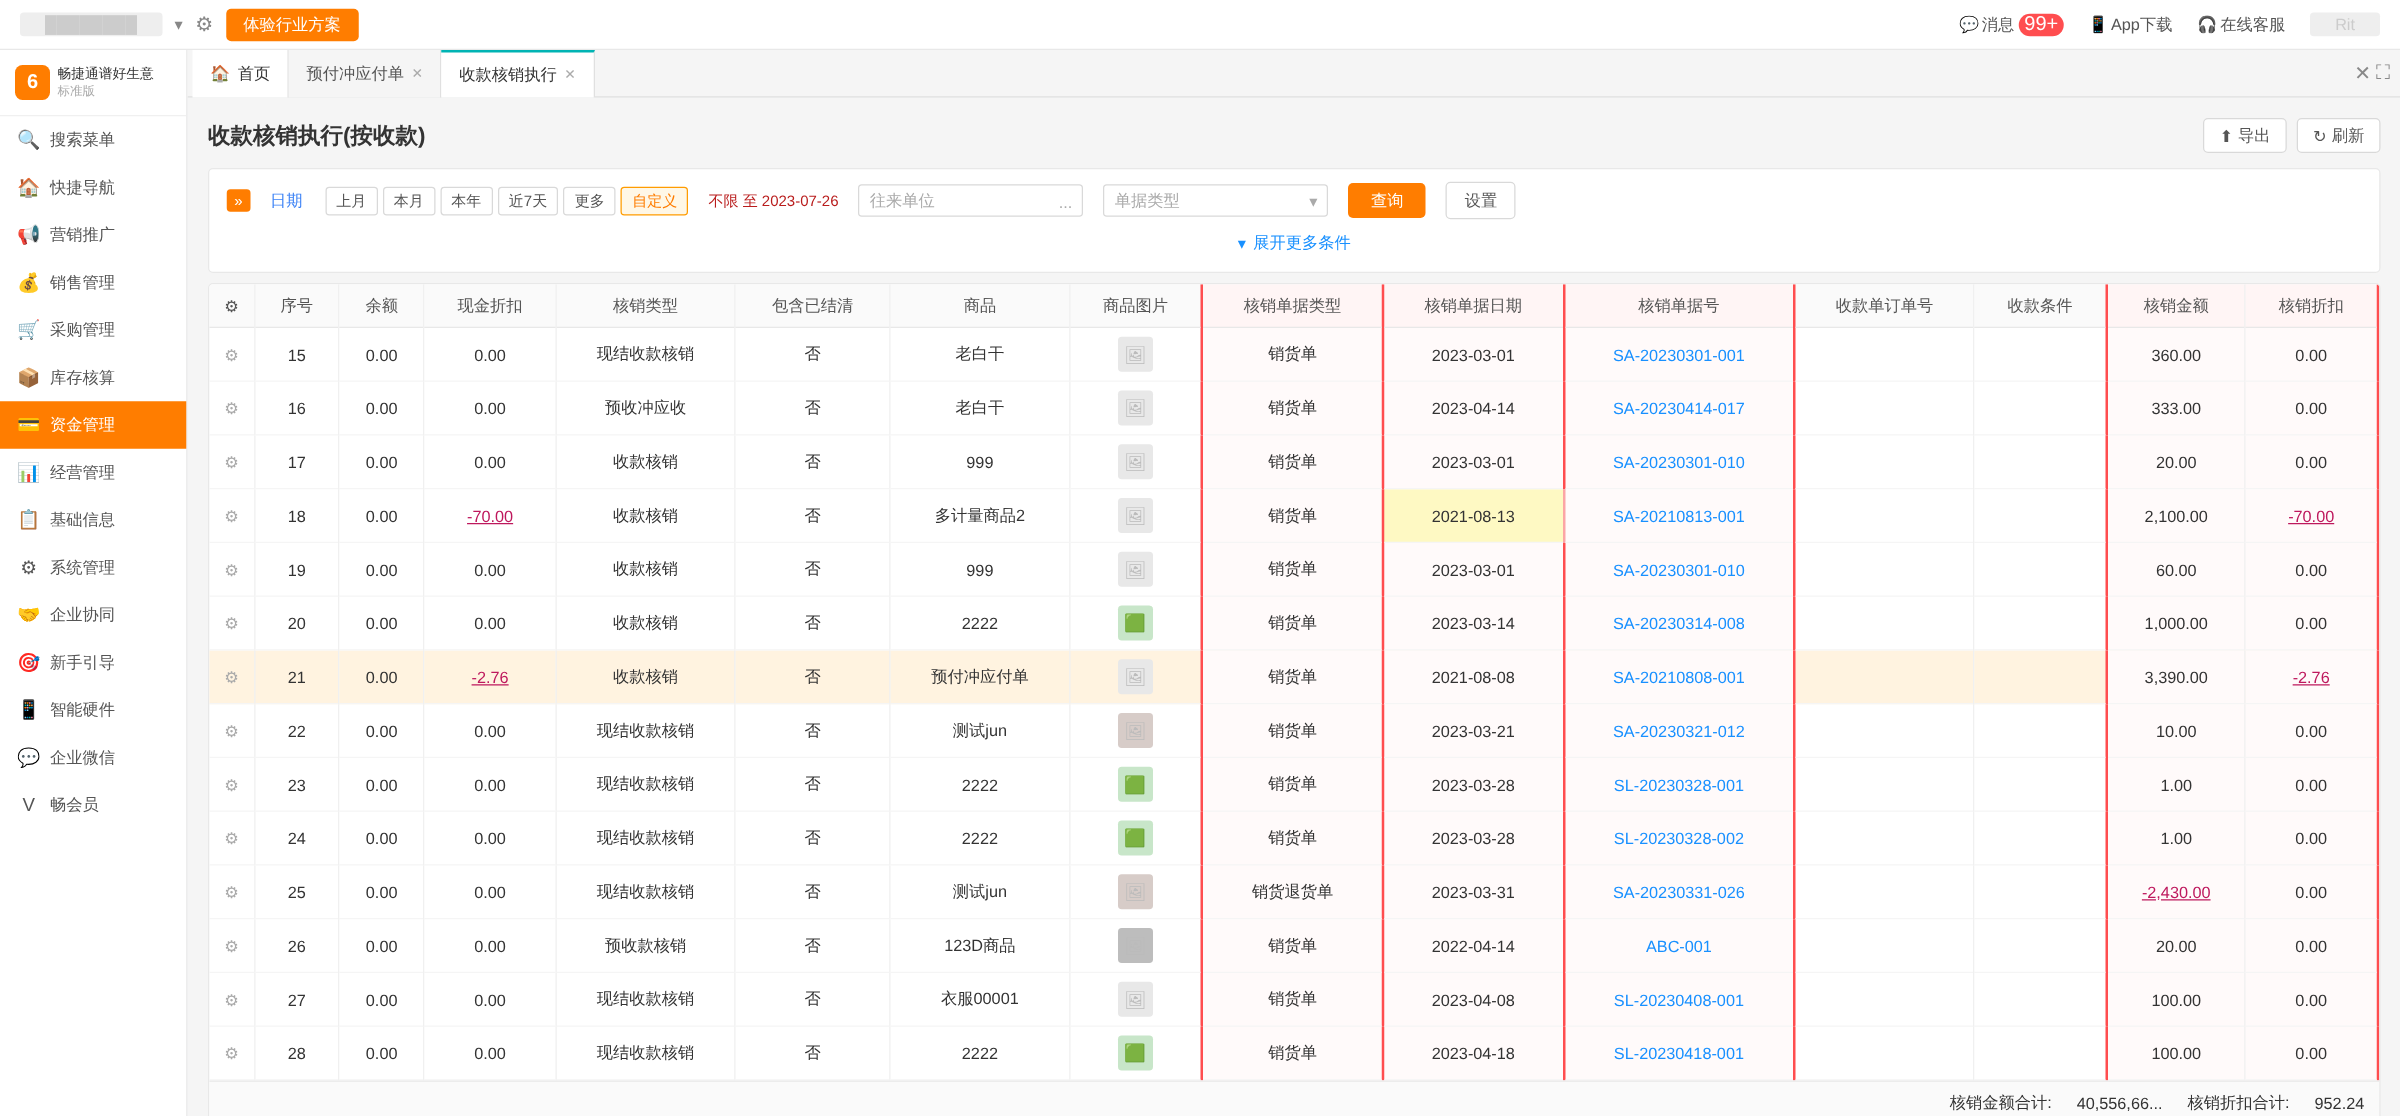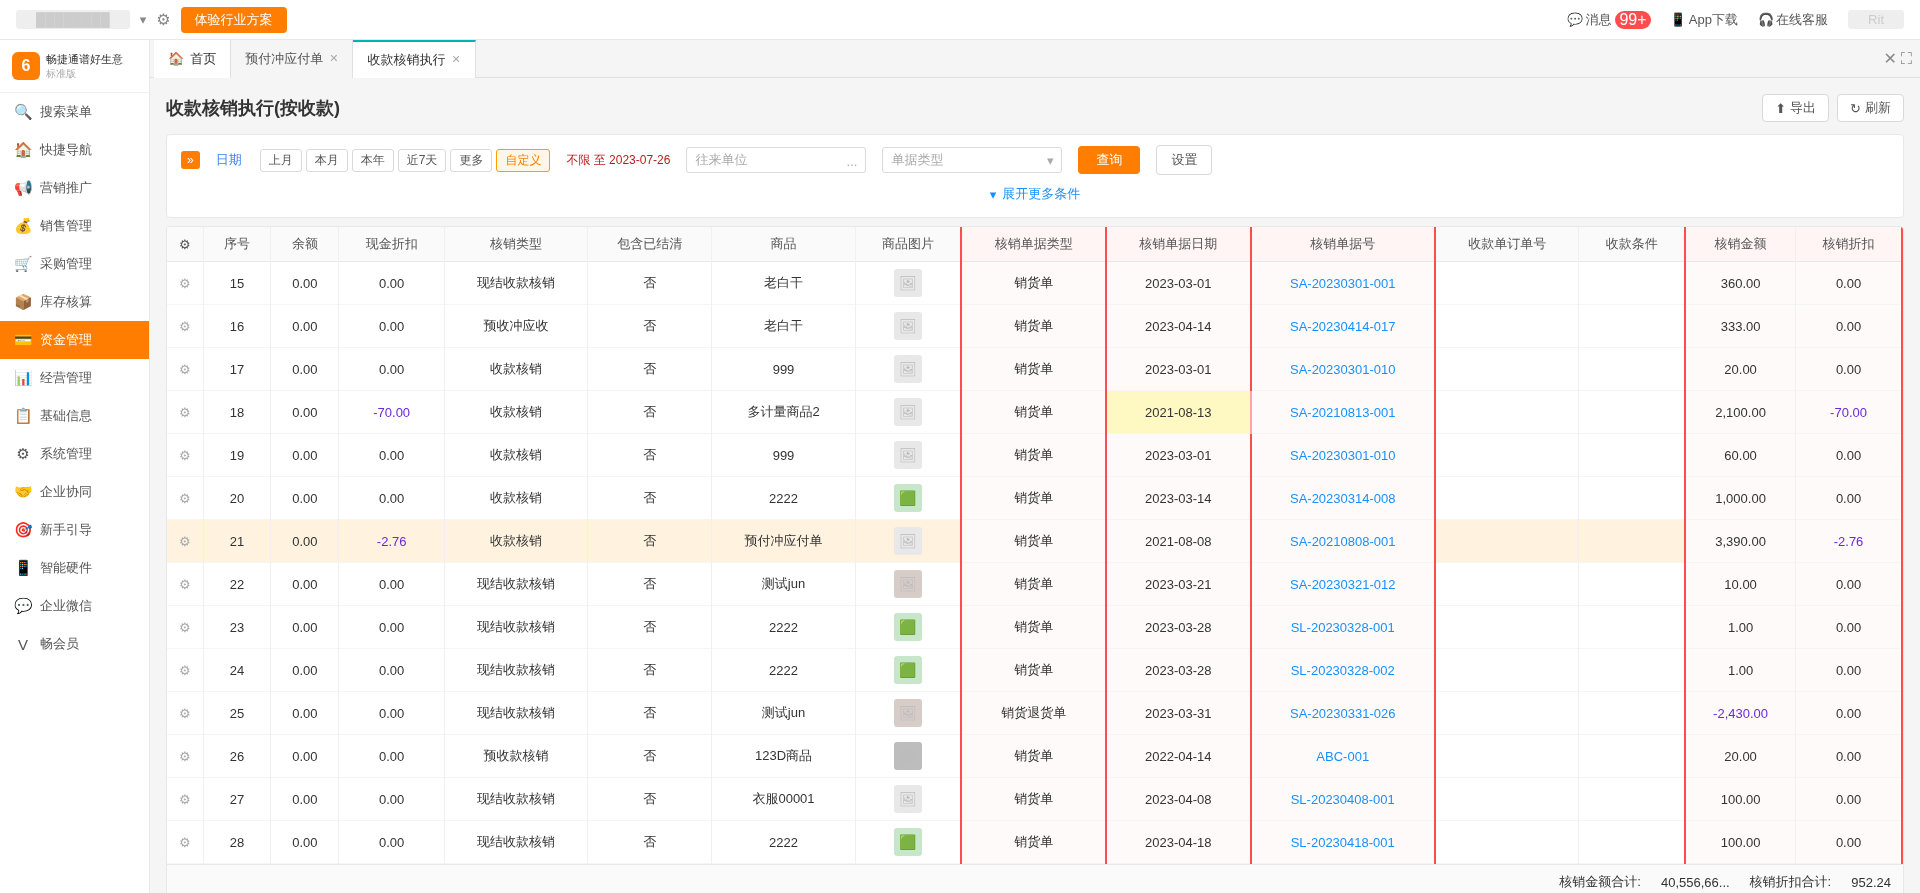--- a/index.html
+++ b/index.html
@@ -229,21 +229,21 @@
     }
     tbody tr.highlighted { background: #fff3e0; }
     tbody td {
       padding: 7px 10px;
       text-align: center;
       border-right: 1px solid #f0f0f0;
       white-space: nowrap;
       color: #333;
     }
     td.link { color: #1890ff; cursor: pointer; }
-    td.negative { color: #6d28d9; }
+    td.negative { color: #be185d; text-decoration: underline; }
     td.img-cell { text-align: center; }
     .product-img {
       width: 28px;
       height: 28px;
       background: #e8e8e8;
       border-radius: 3px;
       display: inline-flex;
       align-items: center;
       justify-content: center;
       color: #bbb;

